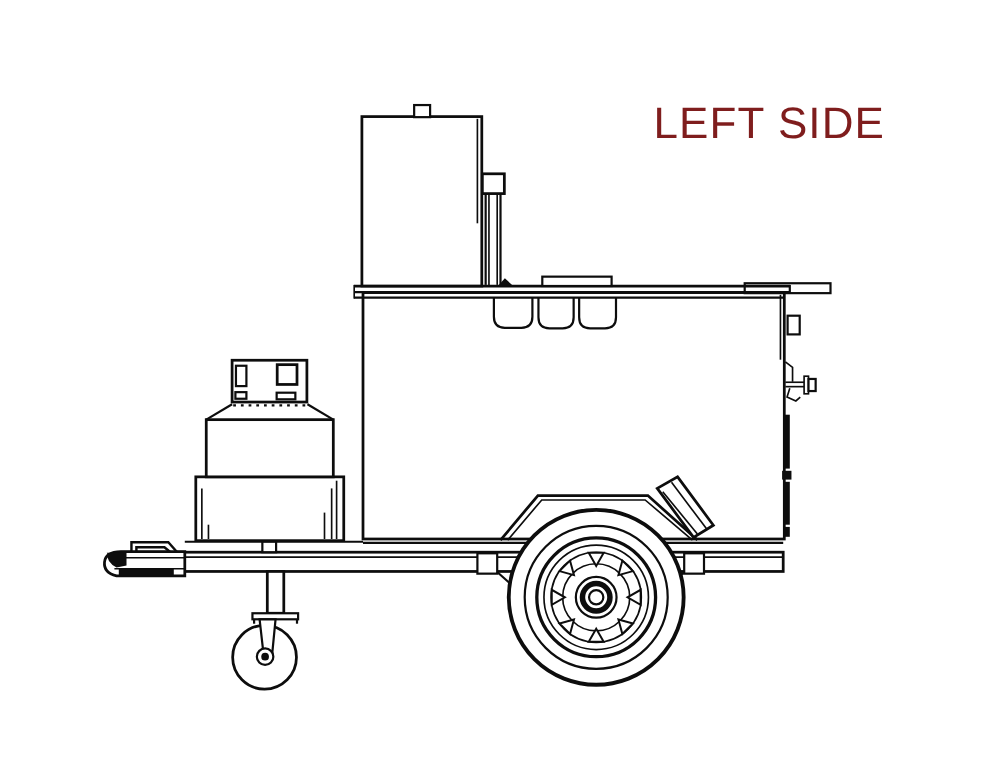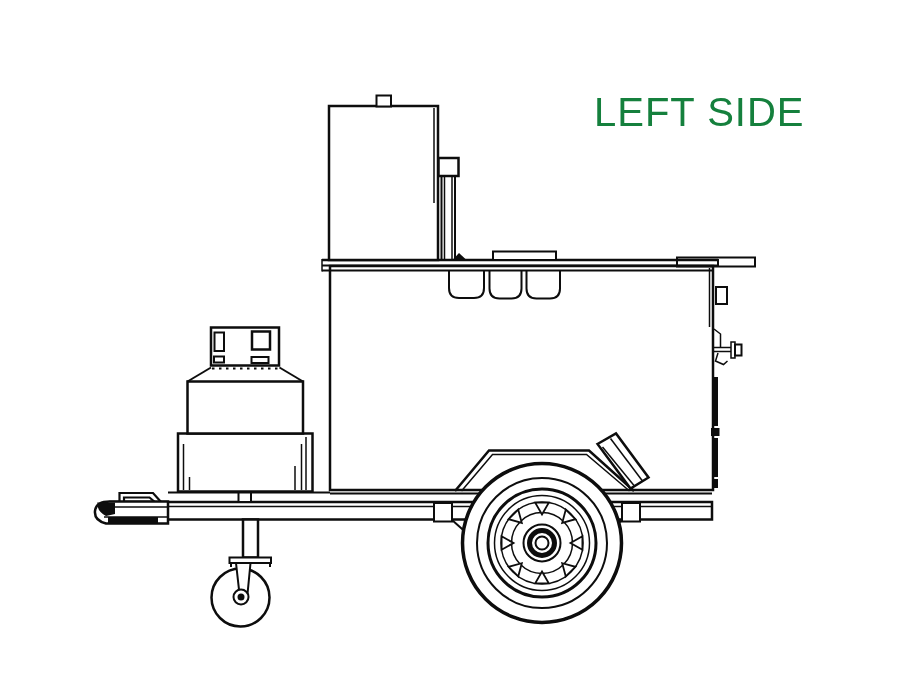--- a/index.html
+++ b/index.html
@@ -15,21 +15,21 @@
     overflow: hidden;
     font-family: "Liberation Sans", sans-serif;
   }
   .view-label {
     position: absolute;
     left: 594px;
     top: 90px;
     font-size: 40px;
     font-weight: 500;
     letter-spacing: 1px;
-    color: #15803d;
+    color: #7f1d1d;
     white-space: nowrap;
   }
   svg { position: absolute; left: 0; top: 0; }
   svg * { vector-effect: none; }
   .ln { stroke: #0d0d0d; fill: none; }
   .wh { stroke: #0d0d0d; fill: #ffffff; }
   .bk { fill: #0d0d0d; stroke: none; }
 </style>
 </head>
 <body>

